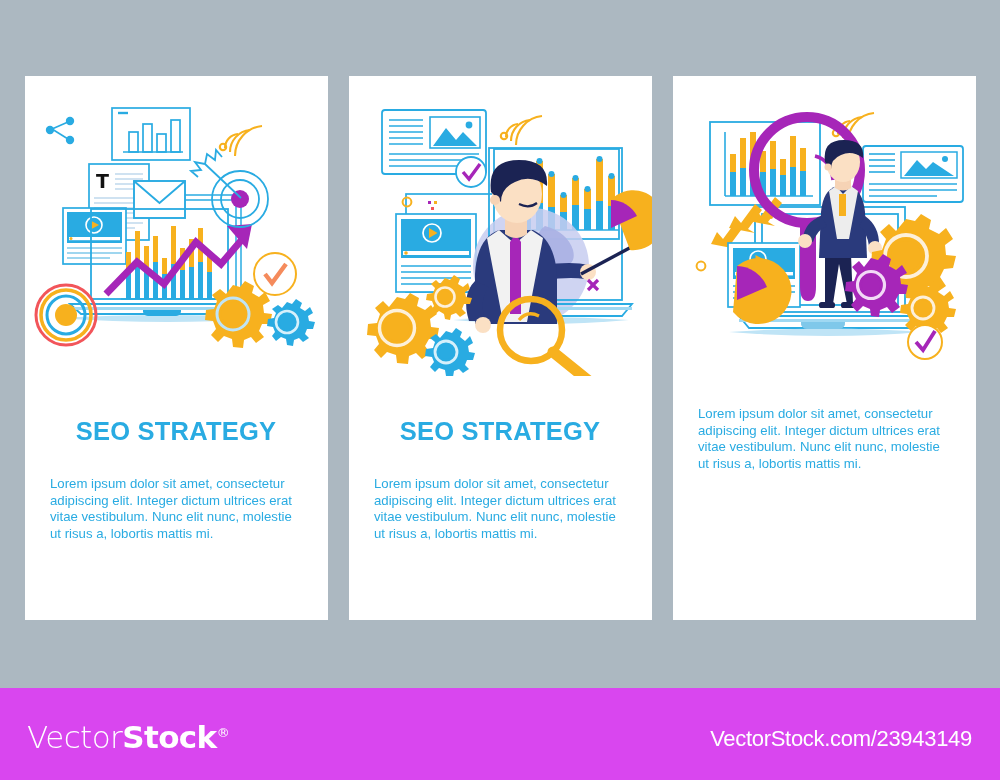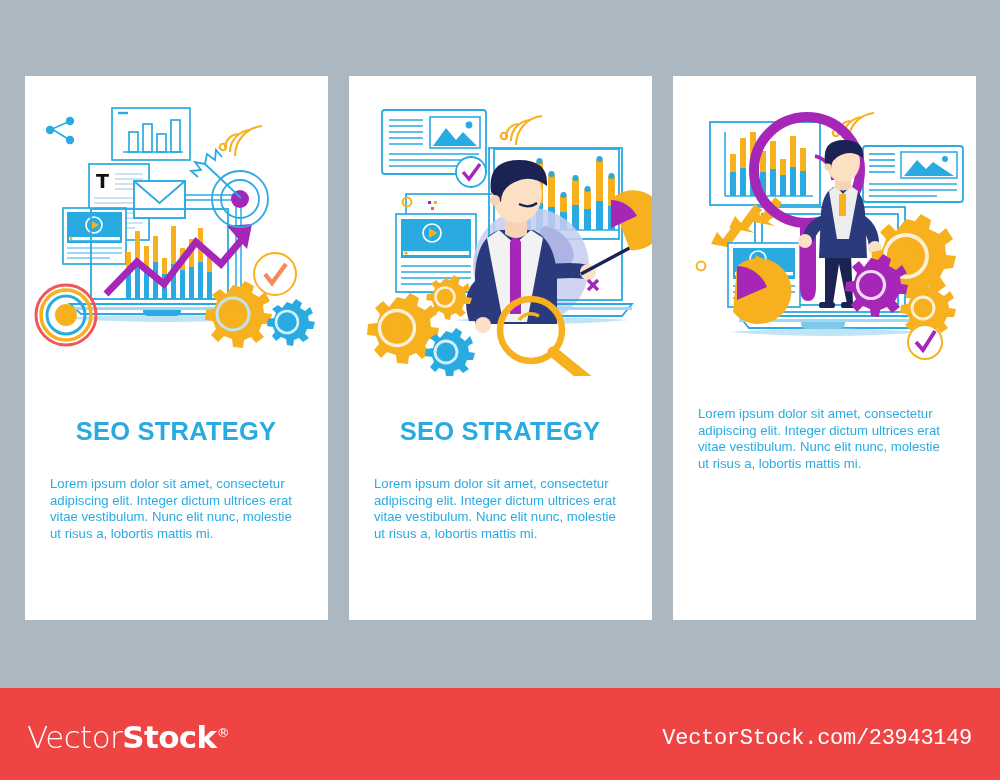--- a/index.html
+++ b/index.html
@@ -38,34 +38,34 @@
   }
   .card-body {
     margin-top: 30px;
     width: 252px;
     font-size: 13.2px; line-height: 16.5px;
     color: #29ABE2; text-align: left;
   }
 
   .footer {
     position: absolute; left: 0; top: 688px; width: 1000px; height: 92px;
-    background: #ef4444;
+    background: #d946ef;
   }
   .vs-logo {
     position: absolute; left: 27px; top: 31px;
     color: #FFFFFF; font-size: 31px; letter-spacing: -0.6px;
     font-family: "DejaVu Sans", sans-serif;
   }
   .vs-logo .thin { font-weight: 300; }
   .vs-logo .bold { font-weight: bold; }
   .vs-logo .reg { font-size: 13px; vertical-align: super; font-weight: normal; }
   .vs-url {
     position: absolute; right: 28px; top: 38px;
     color: #FFFFFF; font-size: 22px; letter-spacing: -0.3px;
-    font-family: Liberation Mono, monospace;
+    font-family: Liberation Sans, sans-serif;
   }
 </style>
 </head>
 <body>
 
 <div class="stage">
 
   <div class="cards-area">
 
     <div class="card">

